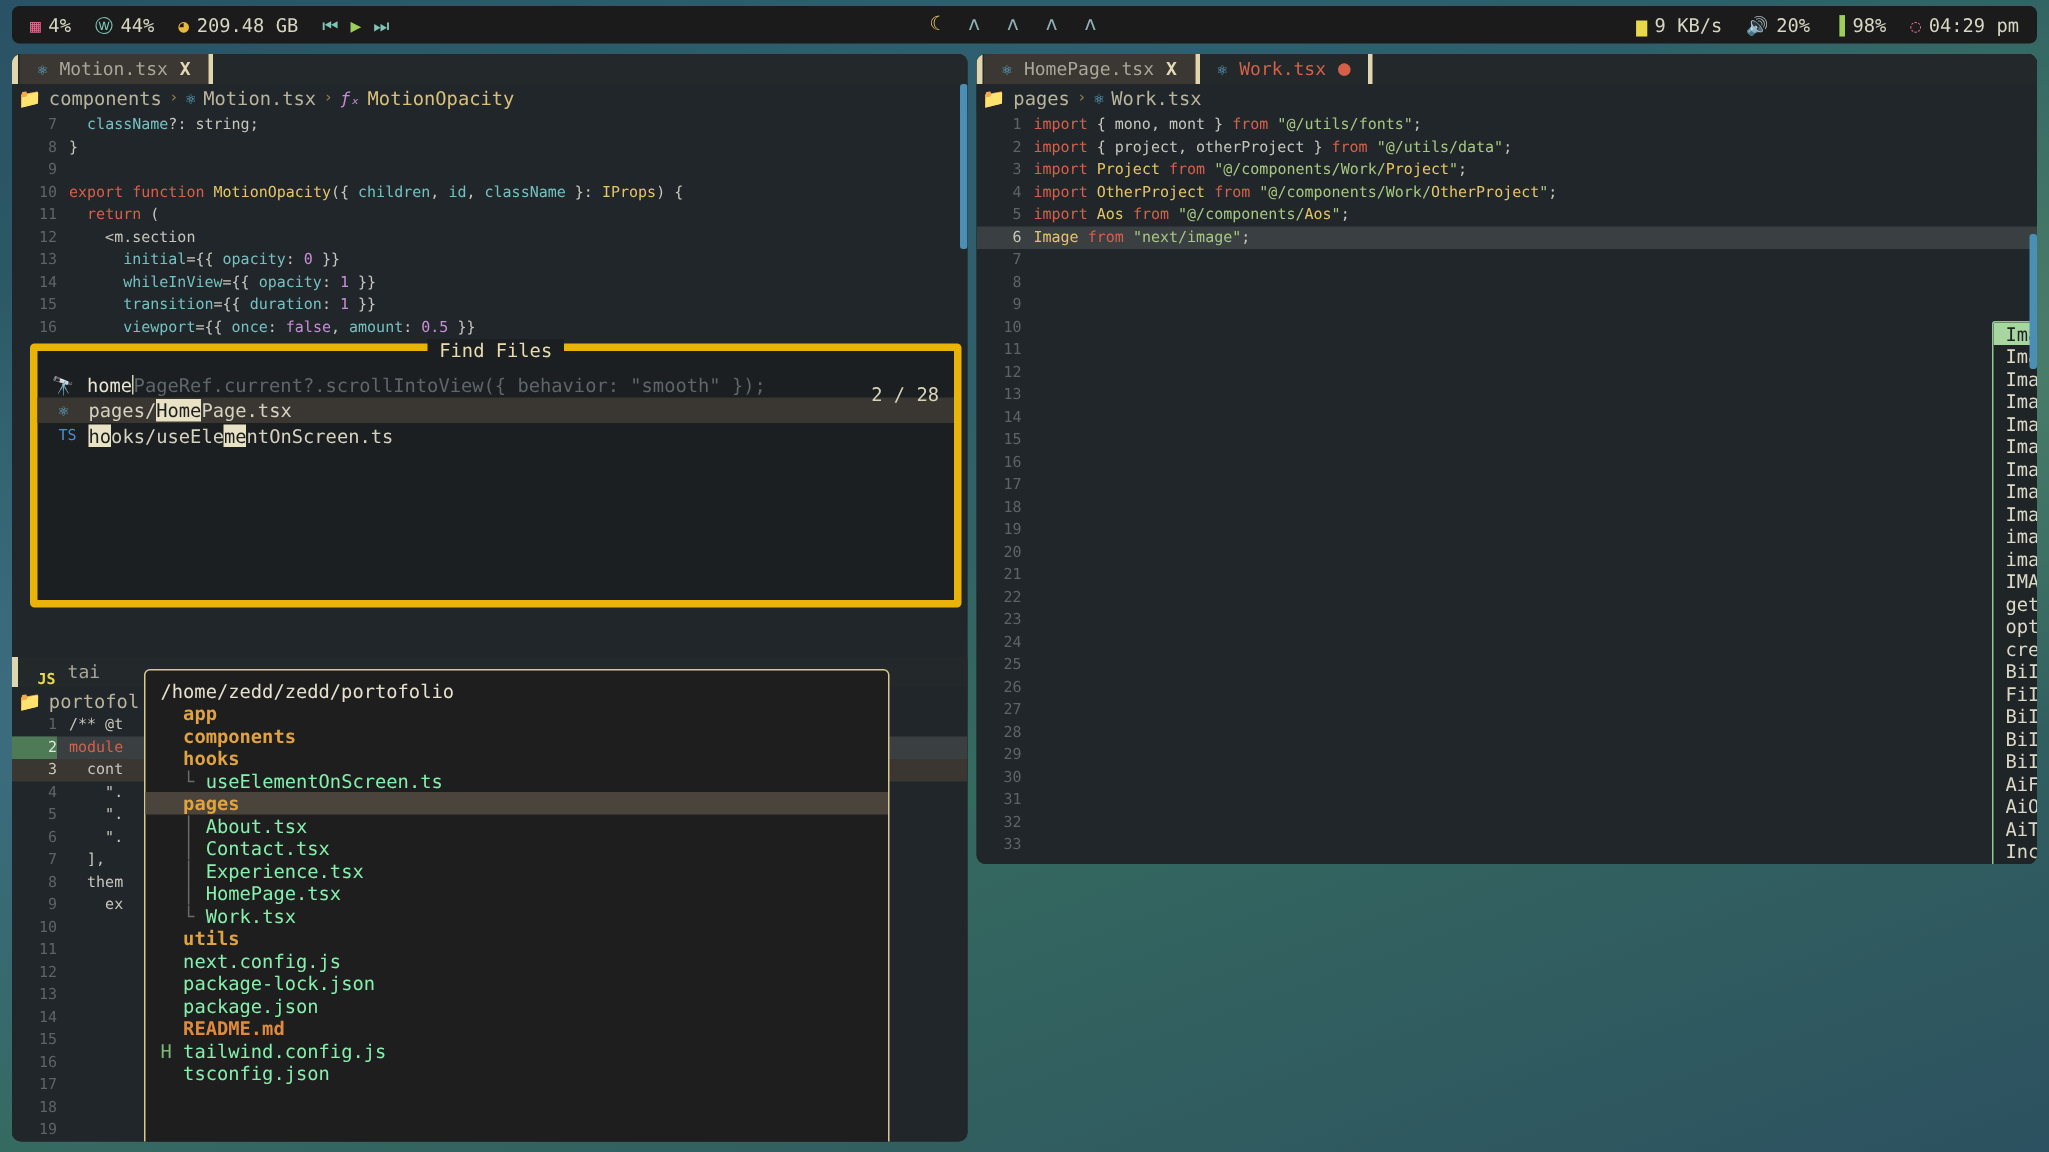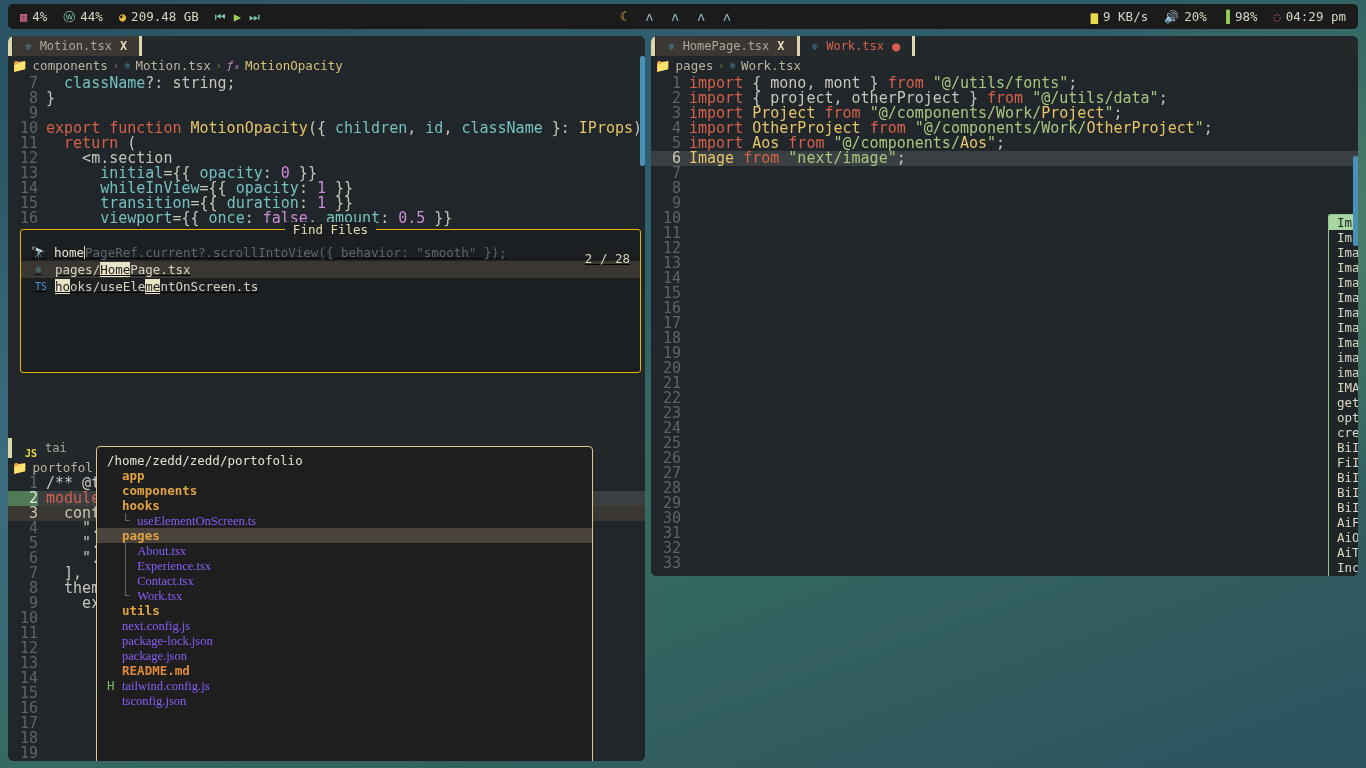--- a/index.html
+++ b/index.html
@@ -66,38 +66,38 @@
   .winbar { height: 18px; display:flex; align-items:center; gap:5px;
             font-size:12.5px; padding-left:4px; color:#c8c2a8; background:#21262a;}
   .wb-folder { color:#e0a340; }
   .wb-seg { color:#b9b49c; }
   .wb-sep { color:#9a7d4e; font-size:10px;}
   .wb-react { color:#61b3d4; font-size:11px;}
   .wb-fn { color:#d8c07a; }
   .wb-fnicon { color:#c98cd6; font-size:11px; font-style:italic;}
 
   
-  .code { font-size: 15px; line-height: 15px; position: relative; color:#c6c6bd;
+  .code { font-size: 10px; line-height: 15px; position: relative; color:#c6c6bd;
           white-space: pre; }
   .ln { display:inline-block; width:30px; text-align:right; color:#5d6468; margin-right:8px;}
   .ln.cur { color:#c8c8b4; }
   .row { height:15px; }
 
   
   .kw   { color:#d4604a; }   
   .kw2  { color:#c98cd6; }   
   .str  { color:#a7c780; }   
   .num  { color:#c98cd6; }
   .prop { color:#75c0c0; }
   .type { color:#e6c568; }
 
   
   #findfiles {
-    position:absolute; left:12px; top:193px; width:621px; height:144px;
-    background:#1b1f21; border:1px solid #eab308; border-radius:3px;text-decoration:underline;
+    position:absolute; left:12px; top:193px; width:621px; height:176px;
+    background:#1b1f21; border:5px solid #eab308; border-radius:3px;
   }
   #ff-title {
     position:absolute; top:-8px; left:0; width:100%; text-align:center;
     font-size:12.5px; color:#e8dcae; background:transparent;
   }
   #ff-title span { background:#1b1f21; padding:0 8px;}
   .ff-prompt { display:flex; align-items:center; margin-top:14px; height:17px;
                font-size:12.5px; padding-left:10px; }
   .ff-picon { color:#b9a878; margin-right:8px; font-size:12px;}
   .ff-typed { color:#e8e4d2; }
@@ -115,21 +115,21 @@
 
   
   #filetree {
     position:absolute; left:88px; top:410px; width:497px; height:331px;
     background:#1e1e1e; border:1px solid #d9c98f; border-radius:4px;
     padding:6px 0 0 10px; font-size:12.5px; line-height:15px;
   }
   .ft-row { height:15px; white-space:pre; }
   .ft-root { color:#e6e1cf; }
   .ft-dir  { color:#e0a340; font-weight:bold;margin-top:31px; }
-  .ft-file { color:#8b5cf6;font-family:Liberation Serif, serif; }
+  .ft-file { color:#86efac; }
   .ft-md   { color:#e08a3c; font-weight:bold;}
   .ft-git  { color:#77bb77; }
   .ft-sel  { background:#4a443d; display:block; margin-left:-10px; padding-left:10px; }
   .ft-guide{ color:#6a6a6a; }
 
   
   #cmp {
     position:absolute; left:677px; top:178px; width:232px; height:398px;
     background:#1f2527; border:1px solid #8fc98f; border-radius:2px;
     font-size:12.5px; line-height:15px; overflow:hidden;
@@ -259,22 +259,23 @@
 
     <div id="filetree">
       <div class="ft-row ft-root">/home/zedd/zedd/portofolio</div>
       <div id="ft-items">
           <div class="ft-row"><span>  </span><span class="ft-dir">app</span></div>
           <div class="ft-row"><span>  </span><span class="ft-dir">components</span></div>
           <div class="ft-row"><span>  </span><span class="ft-dir">hooks</span></div>
           <div class="ft-row"><span>  </span><span class="ft-guide">└ </span><span class="ft-file">useElementOnScreen.ts</span></div>
           <div class="ft-row ft-sel"><span>  </span><span class="ft-dir">pages</span></div>
           <div class="ft-row"><span>  </span><span class="ft-guide">│ </span><span class="ft-file">About.tsx</span></div>
+          <div class="ft-row"><span>  </span><span class="ft-guide">│ </span><span class="ft-file">Contact.tsx</span></div>
           <div class="ft-row"><span>  </span><span class="ft-guide">│ </span><span class="ft-file">Experience.tsx</span></div>
-          <div class="ft-row"><span>  </span><span class="ft-guide">│ </span><span class="ft-file">Contact.tsx</span></div>
+          <div class="ft-row"><span>  </span><span class="ft-guide">│ </span><span class="ft-file">HomePage.tsx</span></div>
           <div class="ft-row"><span>  </span><span class="ft-guide">└ </span><span class="ft-file">Work.tsx</span></div>
           <div class="ft-row"><span>  </span><span class="ft-dir">utils</span></div>
           <div class="ft-row"><span>  </span><span class="ft-file">next.config.js</span></div>
           <div class="ft-row"><span>  </span><span class="ft-file">package-lock.json</span></div>
           <div class="ft-row"><span>  </span><span class="ft-file">package.json</span></div>
           <div class="ft-row"><span>  </span><span class="ft-md">README.md</span></div>
           <div class="ft-row"><span class="ft-git">H </span><span class="ft-file">tailwind.config.js</span></div>
           <div class="ft-row"><span>  </span><span class="ft-file">tsconfig.json</span></div>
         </div>
     </div>

